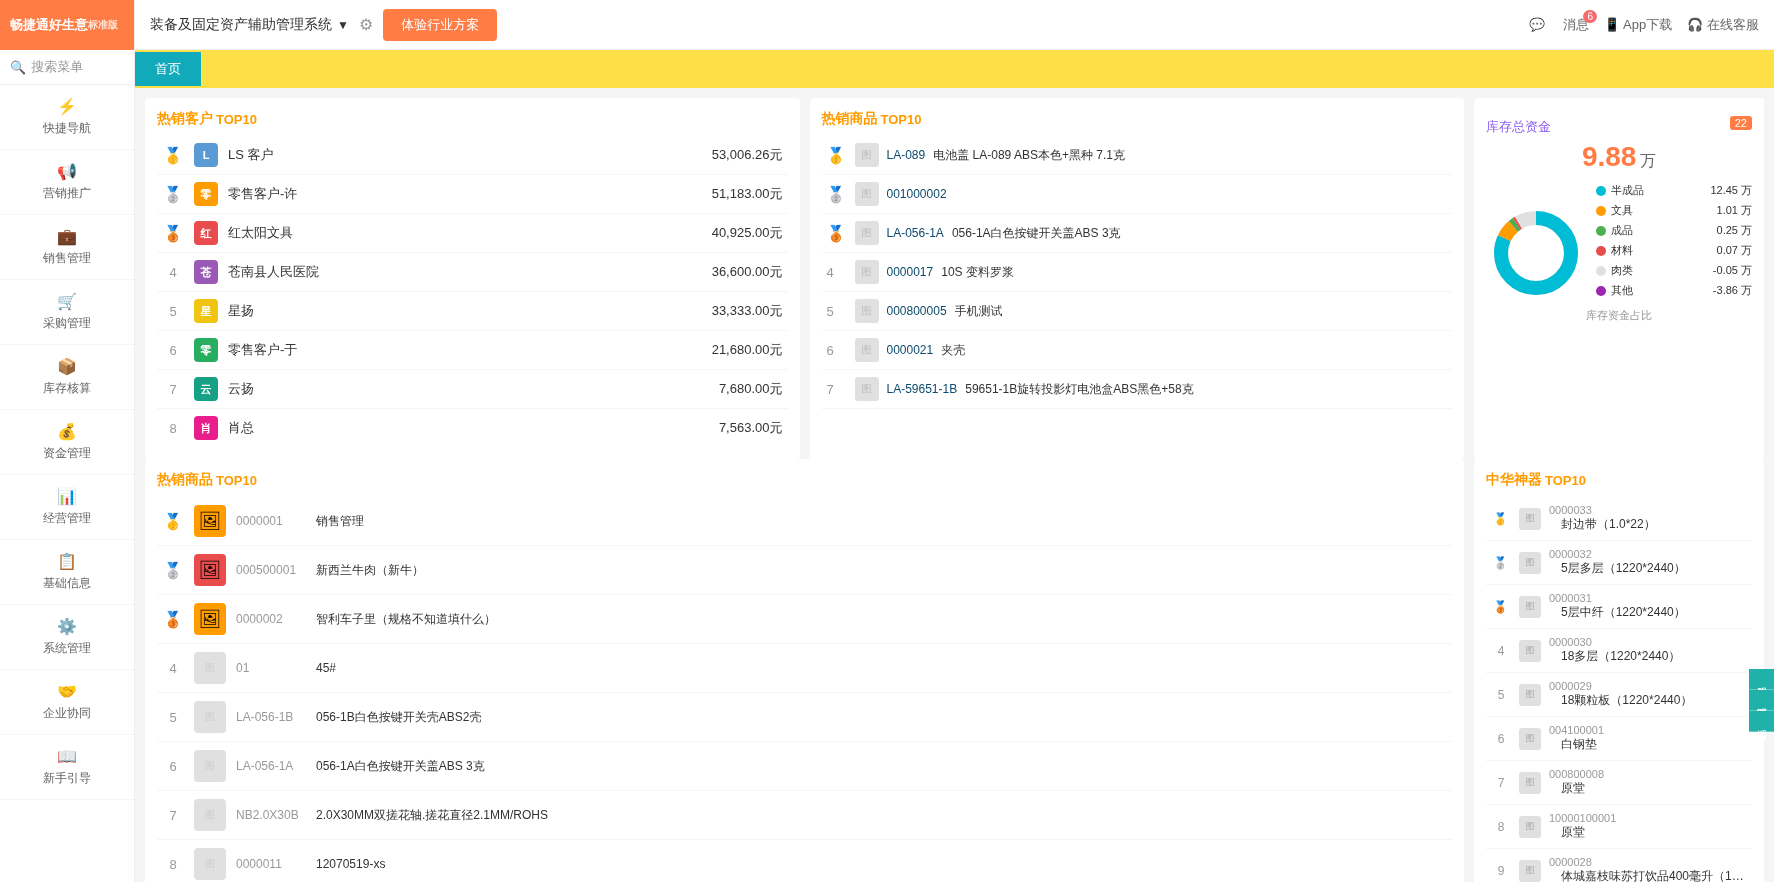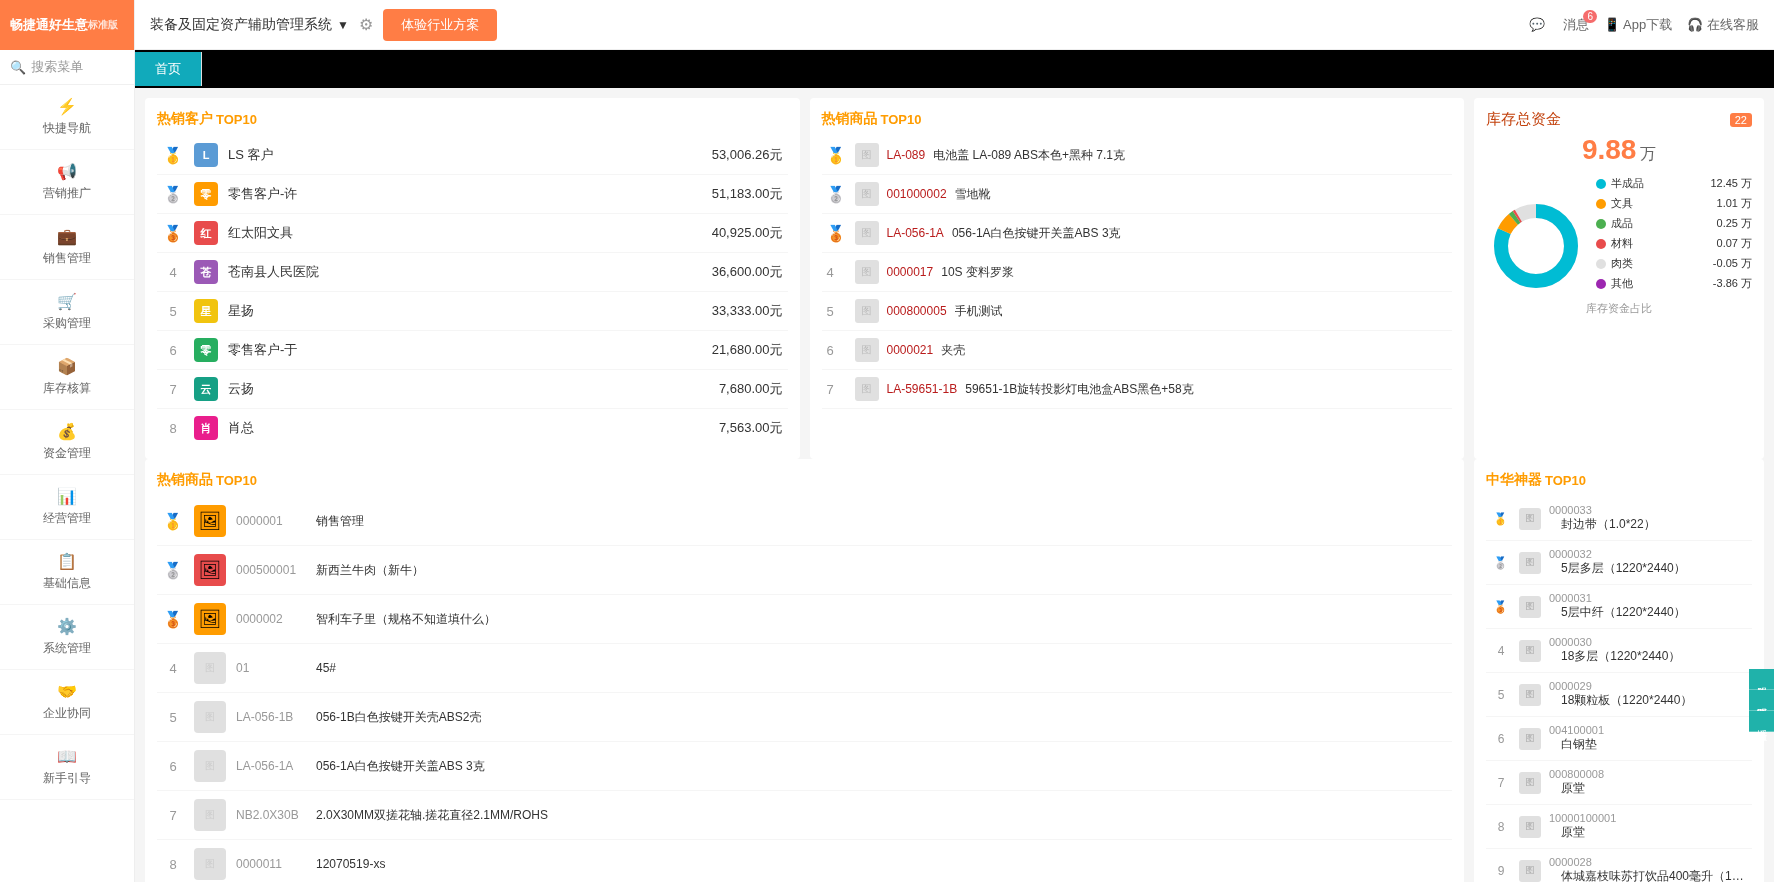--- a/index.html
+++ b/index.html
@@ -17,21 +17,21 @@
     .main-area { flex: 1; display: flex; flex-direction: column; overflow: hidden; }
     .topbar { height: 50px; background: #fff; border-bottom: 1px solid #eee; display: flex; align-items: center; padding: 0 15px; gap: 10px; flex-shrink: 0; }
     .topbar-dropdown { display: flex; align-items: center; gap: 5px; color: #333; font-size: 14px; cursor: pointer; }
     .topbar-gear { color: #999; cursor: pointer; font-size: 16px; }
     .topbar-btn { background: #ff7d45; color: #fff; border: none; border-radius: 4px; padding: 7px 18px; font-size: 13px; cursor: pointer; }
     .topbar-actions { display: flex; align-items: center; gap: 15px; color: #666; font-size: 13px; margin-left: auto; }
     .topbar-badge { position: relative; }
     .badge-count { position: absolute; top: -6px; right: -8px; background: #f56c6c; color: #fff; border-radius: 10px; font-size: 10px; padding: 1px 4px; }
 
     
-    .tabbar { background: #000000; display: flex; align-items: center; height: 38px; flex-shrink: 0; }
+    .tabbar { background: #fde047; display: flex; align-items: center; height: 38px; flex-shrink: 0; }
     .tab-item { padding: 8px 20px; background: #20b2aa; color: #fff; font-size: 13px; cursor: pointer; border-right: 1px solid #ddd; }
     .tab-item.active { background: #1ab; }
 
     
     .content { flex: 1; display: flex; overflow: hidden; }
     .content-inner { flex: 1; overflow-y: auto; padding: 10px; display: flex; flex-direction: column; gap: 0; }
 
     
     .panels-row { display: flex; gap: 10px; }
     .panel { background: #fff; border-radius: 4px; padding: 12px; }
@@ -43,21 +43,21 @@
     .customer-avatar { width: 24px; height: 24px; border-radius: 4px; display: flex; align-items: center; justify-content: center; color: #fff; font-size: 11px; font-weight: bold; flex-shrink: 0; }
     .customer-name { flex: 1; color: #333; font-size: 13px; }
     .customer-amount { color: #333; font-size: 13px; font-weight: 500; }
 
     
     .product-panel { flex: 1; min-width: 300px; overflow: hidden; }
     .product-list { max-height: 320px; overflow-y: auto; }
     .product-row { display: flex; align-items: center; padding: 7px 5px; border-bottom: 1px solid #f5f5f5; gap: 8px; }
     .product-rank { width: 20px; color: #999; font-size: 12px; flex-shrink: 0; }
     .product-img { width: 24px; height: 24px; background: #e0e0e0; border-radius: 3px; display: flex; align-items: center; justify-content: center; color: #aaa; font-size: 10px; flex-shrink: 0; }
-    .product-code { color: #b91c1c; font-size: 12px; flex-shrink: 0; }
+    .product-code { color: #0c4a6e; font-size: 12px; flex-shrink: 0; }
     .product-name { flex: 1; color: #333; font-size: 12px; overflow: hidden; text-overflow: ellipsis; white-space: nowrap; }
 
     
     .inventory-panel { width: 290px; flex-shrink: 0; }
     .inv-total { text-align: center; margin: 5px 0 10px; }
     .inv-chart-area { display: flex; align-items: flex-end; gap: 10px; }
     .donut-chart { position: relative; width: 100px; height: 100px; flex-shrink: 0; }
     .donut-chart svg { width: 100%; height: 100%; }
     .inv-legend { flex: 1; }
     .legend-item { display: flex; align-items: center; gap: 5px; margin-bottom: 5px; font-size: 11px; }
@@ -269,21 +269,20 @@
               <div class="product-row">
     <span class="product-rank"><span style="color:#ff9c00;font-size:16px;">🥇</span></span>
     <div class="product-img" style="background:#e0e0e0;color:#bbb;font-size:10px;">图</div>
     <span class="product-code">LA-089</span>
     <span class="product-name">电池盖 LA-089 ABS本色+黑种 7.1克</span>
   </div>
               <div class="product-row">
     <span class="product-rank"><span style="color:#aaa;font-size:16px;">🥈</span></span>
     <div class="product-img" style="background:#e0e0e0;color:#bbb;font-size:10px;">图</div>
     <span class="product-code">001000002</span>
-    <span class="product-name">雪地靴</span>
   </div>
               <div class="product-row">
     <span class="product-rank"><span style="color:#cd7f32;font-size:16px;">🥉</span></span>
     <div class="product-img" style="background:#e0e0e0;color:#bbb;font-size:10px;">图</div>
     <span class="product-code">LA-056-1A</span>
     <span class="product-name">056-1A白色按键开关盖ABS 3克</span>
   </div>
               <div class="product-row">
     <span class="product-rank"><span style="color:#999;font-size:13px;">4</span></span>
     <div class="product-img" style="background:#e0e0e0;color:#bbb;font-size:10px;">图</div>
@@ -306,21 +305,21 @@
     <span class="product-rank"><span style="color:#999;font-size:13px;">7</span></span>
     <div class="product-img" style="background:#e0e0e0;color:#bbb;font-size:10px;">图</div>
     <span class="product-code">LA-59651-1B</span>
     <span class="product-name">59651-1B旋转投影灯电池盒ABS黑色+58克</span>
   </div>
             </div>
         </div>
 
         <div class="panel inventory-panel">
           <div class="inv-header">
-            <span style="font-size:15px;color:#c2410c;">库存总资金</span>
+            <span style="font-size:13px;color:#8b5cf6;margin-top:8px;">库存总资金</span>
             <span style="background:#ff7d45;color:#fff;border-radius:3px;font-size:11px;padding:1px 5px;">22</span>
           </div>
           <div class="inv-total">
             <span style="font-size:28px;color:#ff7d45;font-weight:bold;">9.88</span>
             <span style="font-size:16px;color:#666;">万</span>
           </div>
           <div class="inv-chart-area">
             <div class="donut-chart">
               <svg viewBox="0 0 100 100">
 

